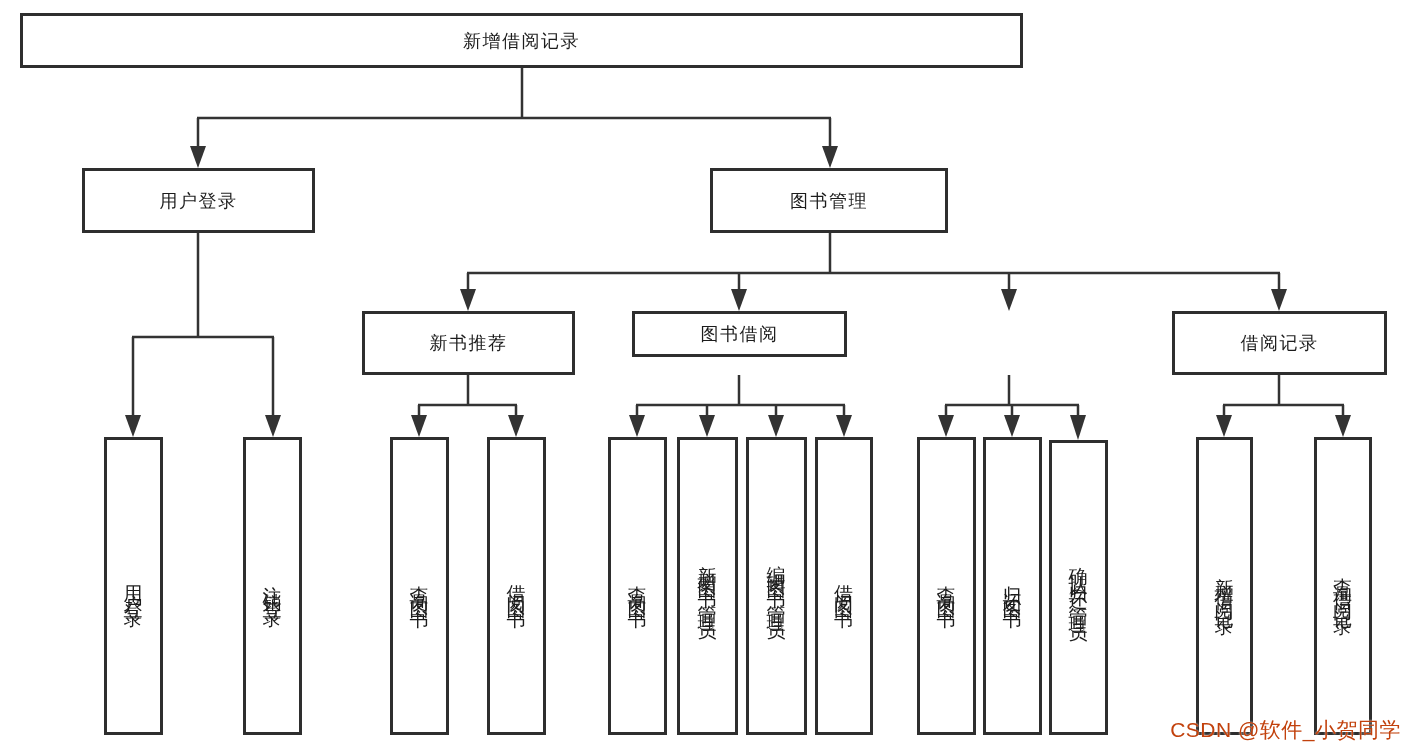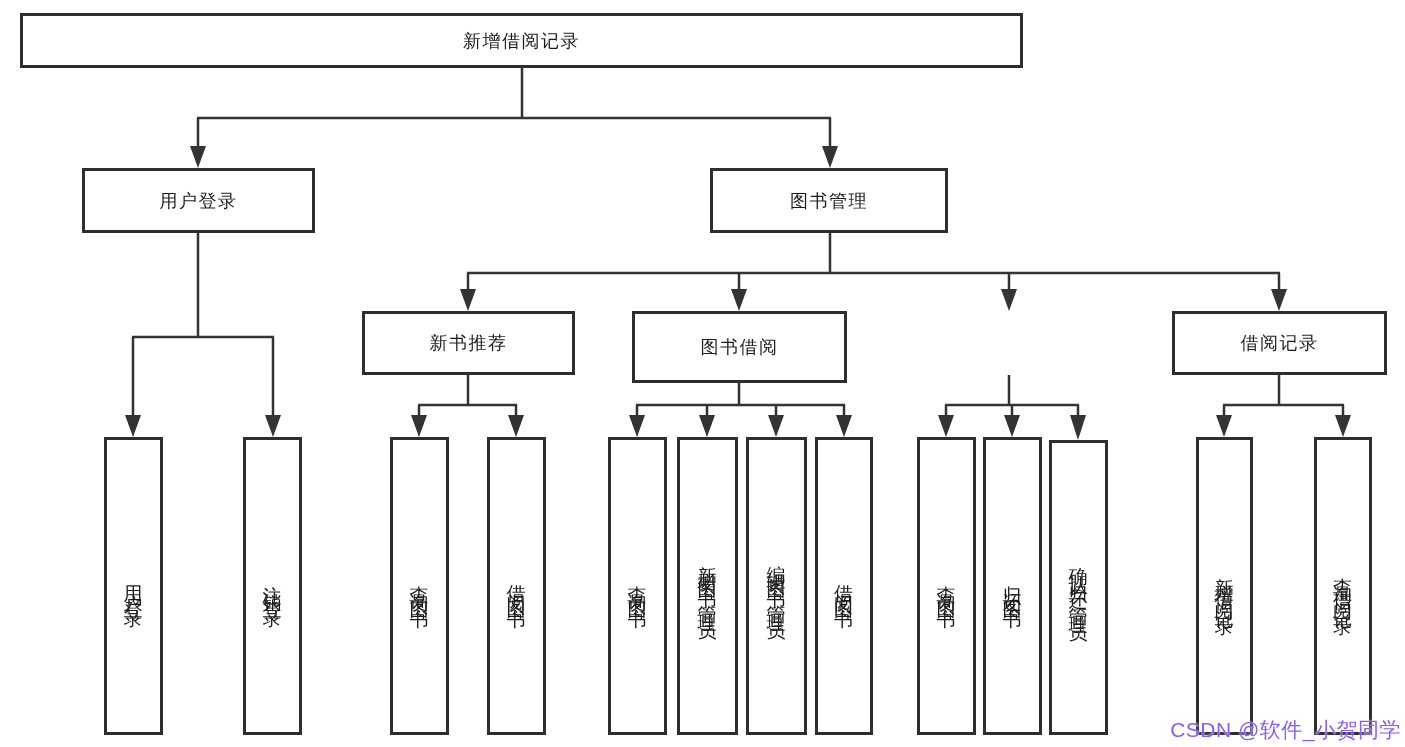--- a/index.html
+++ b/index.html
@@ -51,21 +51,21 @@
     font-size: 19px;
     letter-spacing: 8px;
     color: #1c1c1c;
     line-height: 1;
   }
   .watermark {
     position: absolute;
     right: 4px;
     bottom: 3px;
     font-size: 21px;
-    color: #8b5cf6;
+    color: #c2410c;
     text-shadow: 0 0 2px #ffffff;
     letter-spacing: 0.5px;
     z-index: 5;
     white-space: nowrap;
   }
 </style>
 </head>
 <body>
 
 <div class="canvas">
@@ -142,21 +142,21 @@
       <polygon points="1335,415 1351,415 1343,437"></polygon>
     </g>
   </svg>
 
   <div class="node" style="left:20px; top:13px; width:1003px; height:55px;">新增借阅记录</div>
 
   <div class="node" style="left:82px; top:168px; width:233px; height:65px;">用户登录</div>
   <div class="node" style="left:362px; top:311px; width:213px; height:64px;">新书推荐</div>
 
   <div class="node" style="left:710px; top:168px; width:238px; height:65px;">图书管理</div>
-  <div class="node" style="left:632px; top:311px; width:215px; height:72px;">图书借阅</div>
+  <div class="node" style="left:632px; top:311px; width:215px; height:46px;">图书借阅</div>
   <div class="node" style="left:1172px; top:311px; width:215px; height:64px;">借阅记录</div>
 
   <div class="vnode" style="left:104px; width:59px;">
     <span class="vlabel">用户登录</span>
   </div>
   <div class="vnode" style="left:243px; width:59px;">
     <span class="vlabel">注销登录</span>
   </div>
 
   <div class="vnode" style="left:390px; width:59px;">

